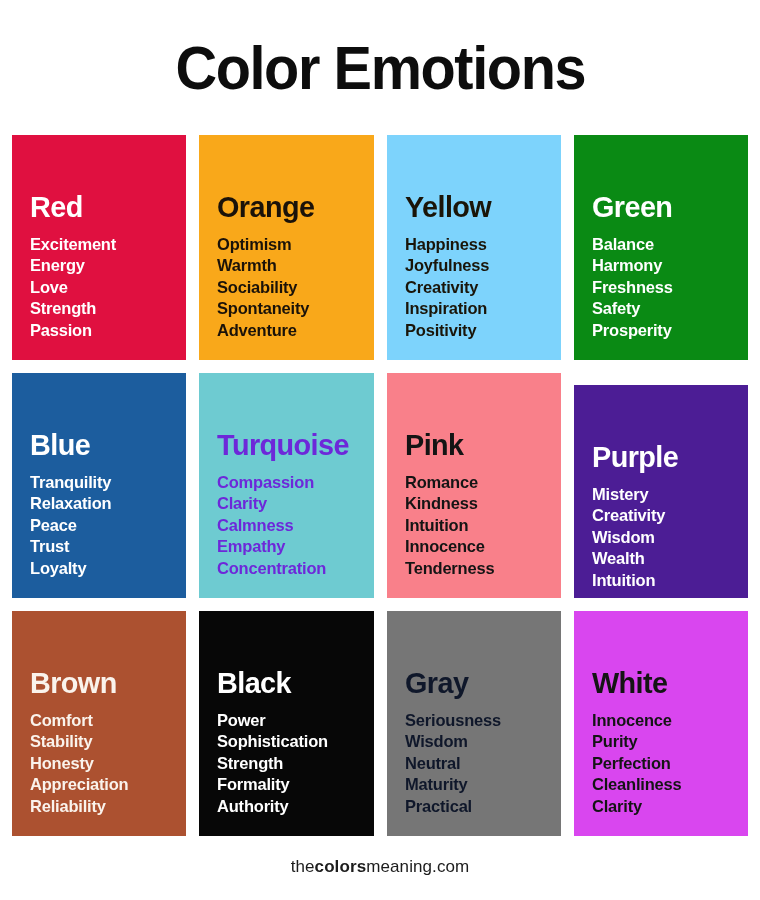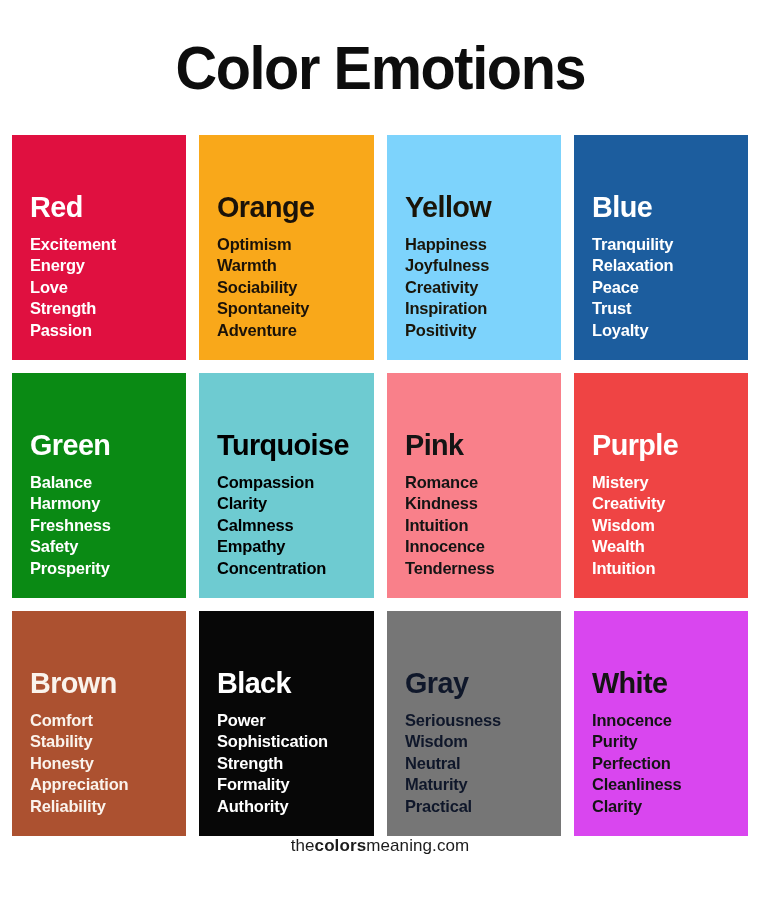--- a/index.html
+++ b/index.html
@@ -76,20 +76,21 @@
     letter-spacing: -0.2px;
     transform: scaleX(0.97);
     transform-origin: left center;
     white-space: nowrap;
   }
   .footer {
     flex: 1 1 auto;
     display: flex;
     align-items: flex-start;
     justify-content: center;
+    padding-top: 21px;
   }
   .footer-credit {
     font-size: 17px;
     color: #1c1c1c;
     letter-spacing: 0.1px;
   }
   .footer-credit b {
     font-weight: bold;
   }
 </style>
@@ -126,61 +127,61 @@
       <div class="card" style="background: #7dd3fc; color: rgb(26, 21, 9);">
         <div class="card-title">Yellow</div>
         <ul class="card-list">
           <li>Happiness</li>
           <li>Joyfulness</li>
           <li>Creativity</li>
           <li>Inspiration</li>
           <li>Positivity</li>
         </ul>
       </div>
+      <div class="card" style="background: rgb(10, 138, 20); color: rgb(255, 255, 255);">
+        <div class="card-title">Green</div>
+        <ul class="card-list">
+          <li>Balance</li>
+          <li>Harmony</li>
+          <li>Freshness</li>
+          <li>Safety</li>
+          <li>Prosperity</li>
+        </ul>
+      </div>
       <div class="card" style="background: rgb(28, 93, 158); color: rgb(255, 255, 255);">
         <div class="card-title">Blue</div>
         <ul class="card-list">
           <li>Tranquility</li>
           <li>Relaxation</li>
           <li>Peace</li>
           <li>Trust</li>
           <li>Loyalty</li>
         </ul>
       </div>
-      <div class="card" style="background: rgb(10, 138, 20); color: rgb(255, 255, 255);">
-        <div class="card-title">Green</div>
-        <ul class="card-list">
-          <li>Balance</li>
-          <li>Harmony</li>
-          <li>Freshness</li>
-          <li>Safety</li>
-          <li>Prosperity</li>
-        </ul>
-      </div>
-      <div class="card" style="background: rgb(110, 203, 209); color: #000000;">
+      <div class="card" style="background: rgb(110, 203, 209); color: #6d28d9;">
         <div class="card-title">Turquoise</div>
         <ul class="card-list">
           <li>Compassion</li>
           <li>Clarity</li>
           <li>Calmness</li>
           <li>Empathy</li>
           <li>Concentration</li>
         </ul>
       </div>
       <div class="card" style="background: rgb(249, 128, 138); color: rgb(20, 20, 20);">
         <div class="card-title">Pink</div>
         <ul class="card-list">
           <li>Romance</li>
           <li>Kindness</li>
           <li>Intuition</li>
           <li>Innocence</li>
           <li>Tenderness</li>
         </ul>
       </div>
-      <div class="card" style="background: #ef4444; color: rgb(255, 255, 255);">
+      <div class="card" style="background: #4c1d95; color: rgb(255, 255, 255); margin-top: 12px;">
         <div class="card-title">Purple</div>
         <ul class="card-list">
           <li>Mistery</li>
           <li>Creativity</li>
           <li>Wisdom</li>
           <li>Wealth</li>
           <li>Intuition</li>
         </ul>
       </div>
       <div class="card" style="background: rgb(172, 81, 48); color: rgb(250, 243, 236);">

